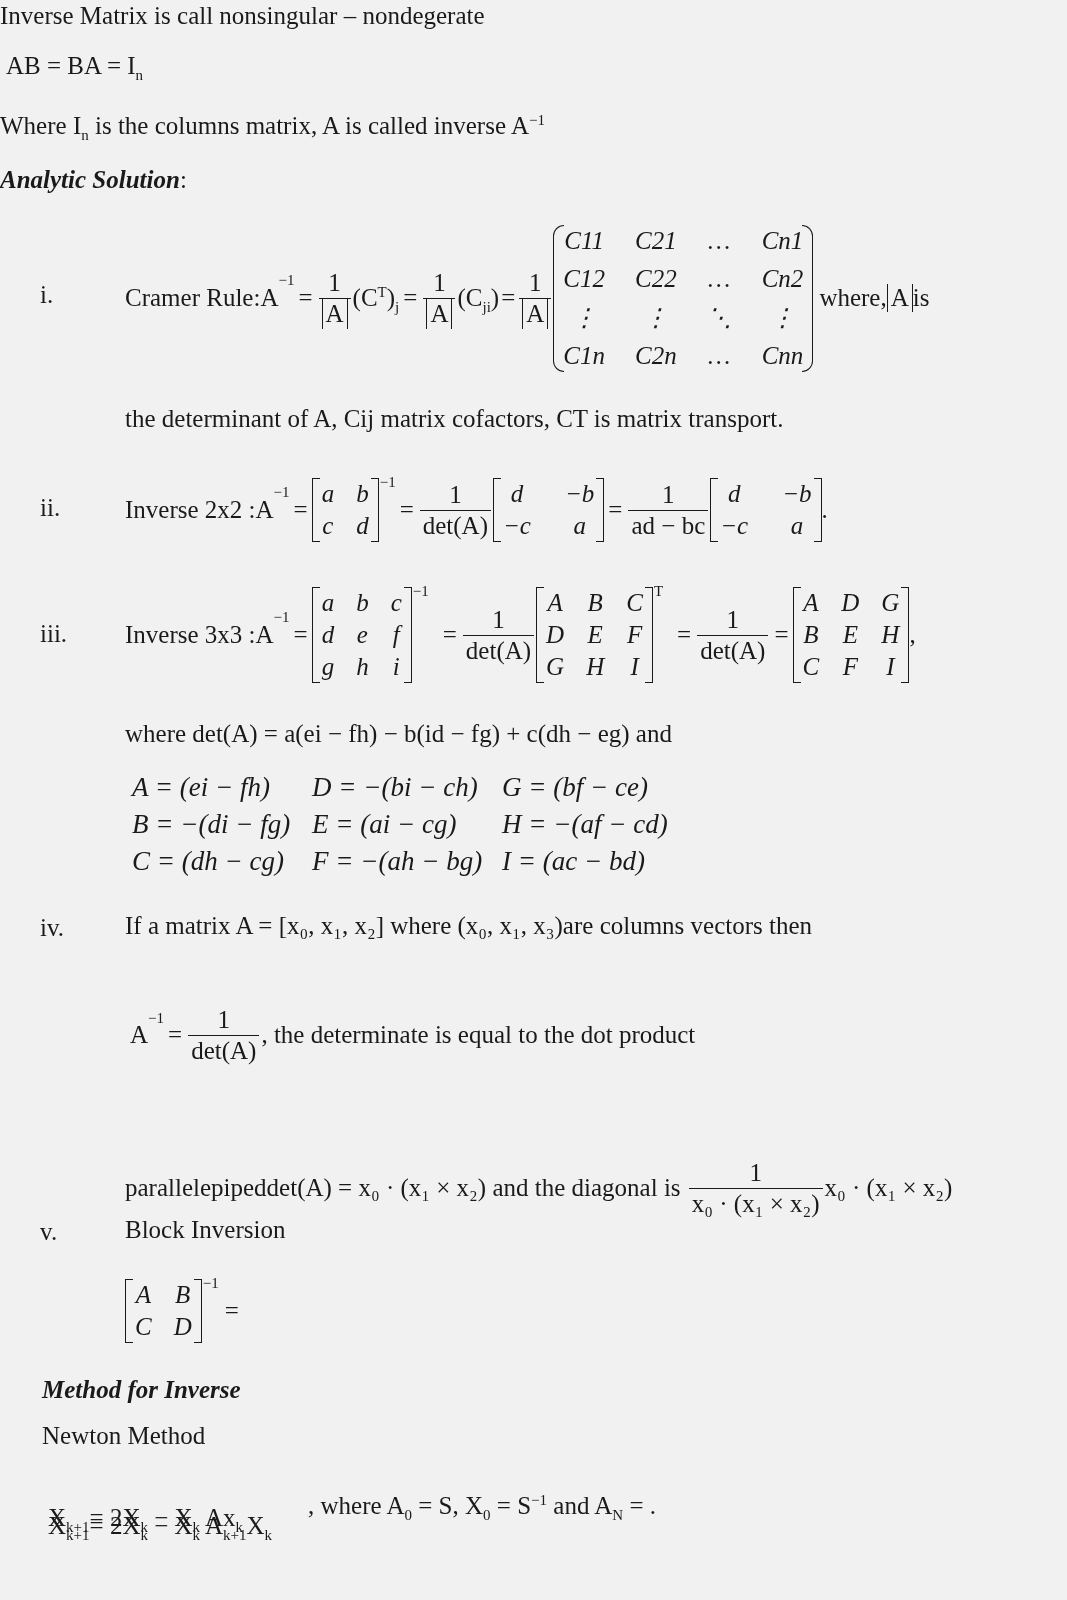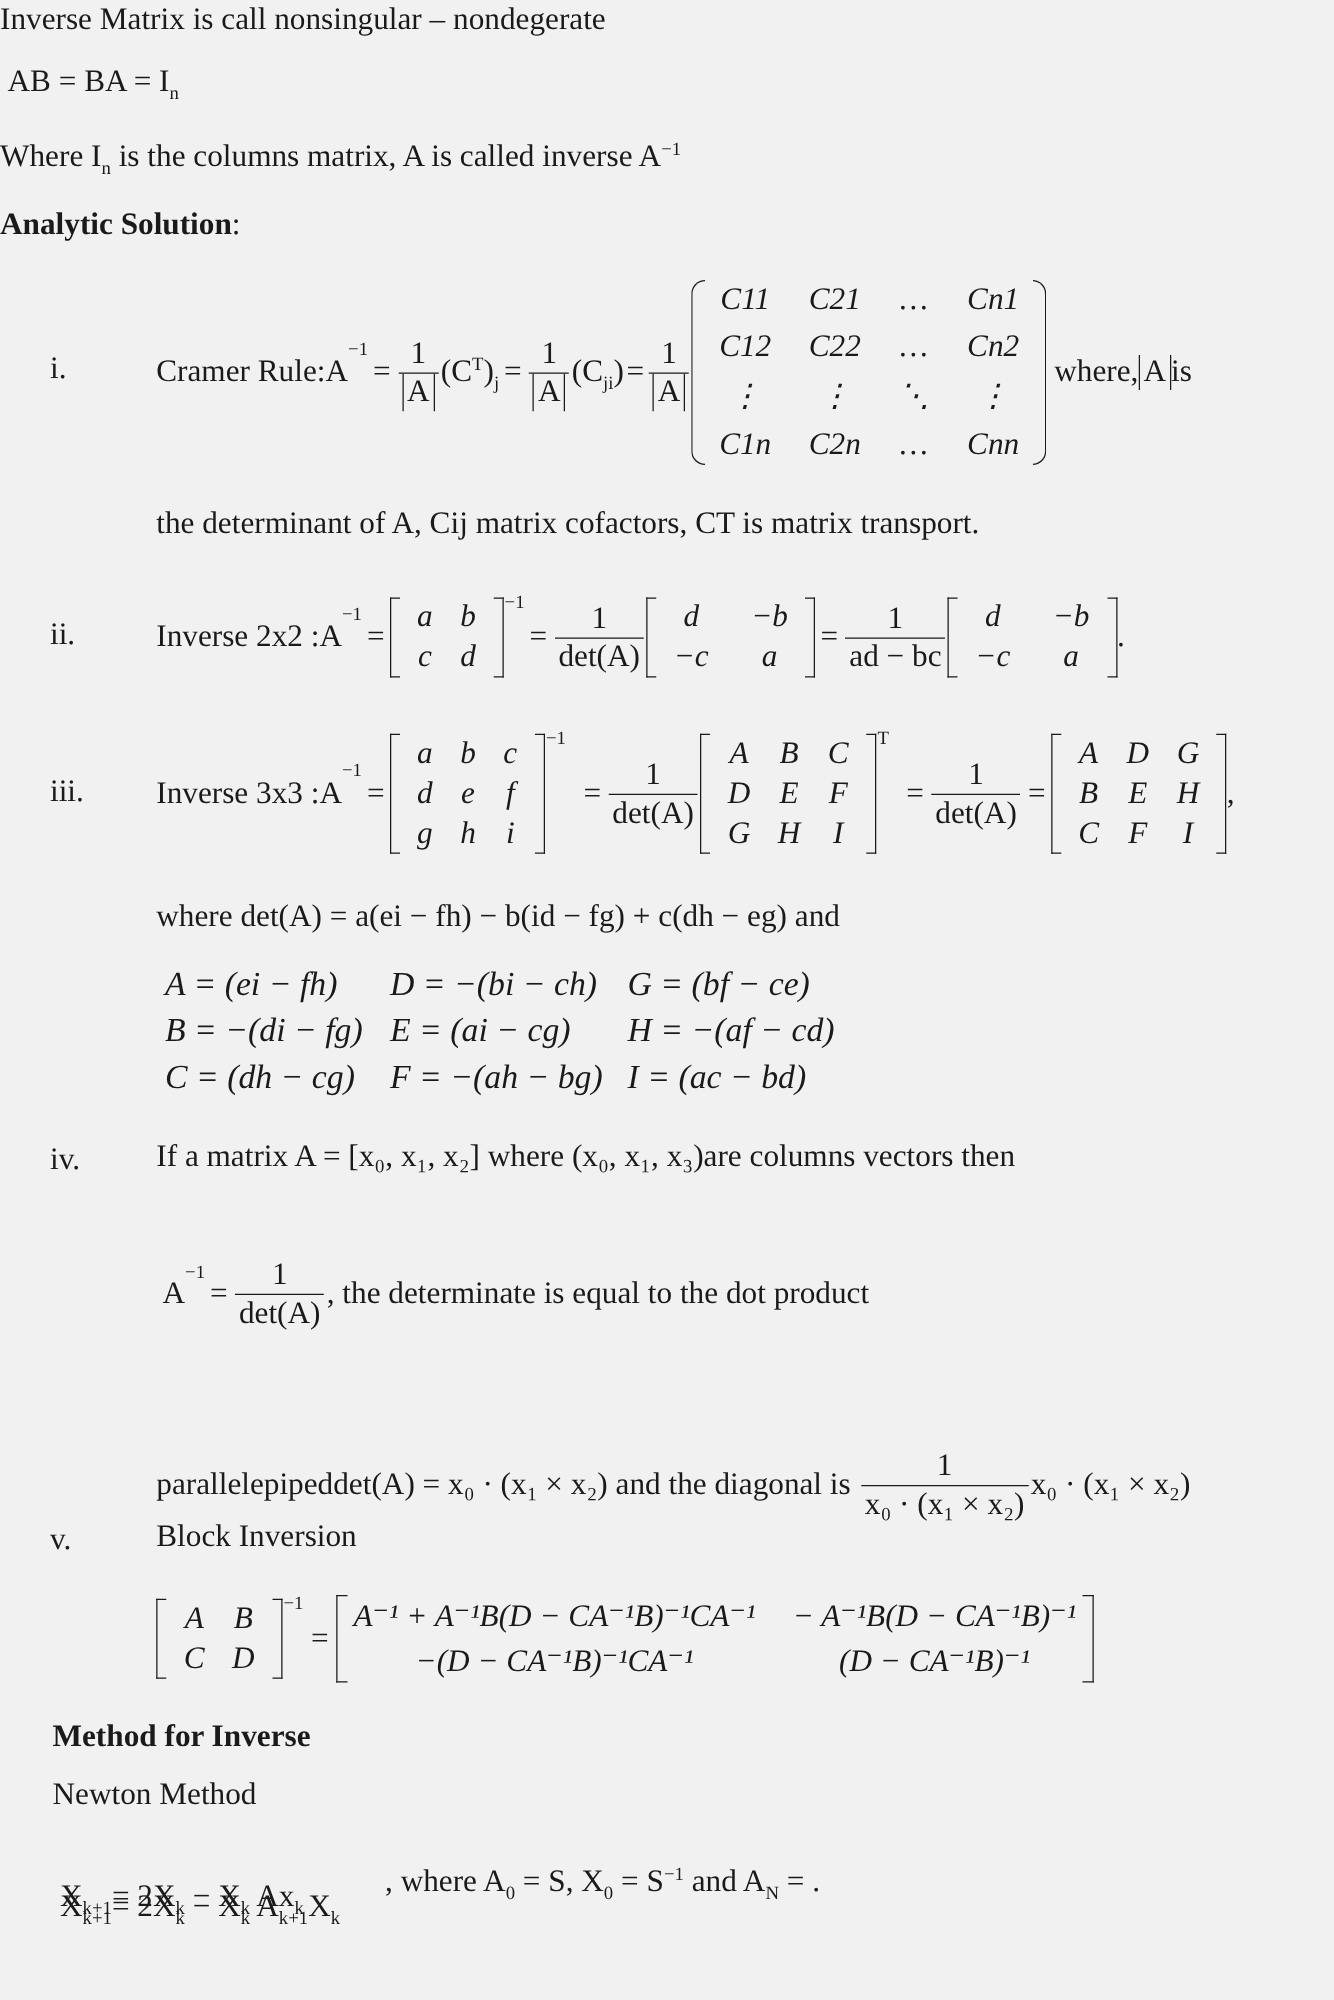--- a/index.html
+++ b/index.html
@@ -1,25 +1,25 @@
 <!DOCTYPE html>
 <html><head>
 <meta charset="utf-8">
 <style>
   html, body { margin:0; padding:0; }
   body { width:1067px; height:1600px; background:#f1f1f1; color:#1a1a1a; position:relative; overflow:hidden;
          font-family:"Liberation Serif", "DejaVu Serif", serif; font-size:25px; }
   .abs { position:absolute; white-space:nowrap; }
   .it { }
-  .bi { font-weight:bold; }
+  .bi { font-style:italic; font-weight:bold; }
   sub, sup { font-size:15px; line-height:0; }
   .frac { display:inline-flex; flex-direction:column; align-items:center; vertical-align:middle; margin:0 2px; }
   .frac .num { padding:0 3px; line-height:30px; }
   .frac .den { border-top:1.5px solid #1a1a1a; padding:0 3px; line-height:30px; }
-  .mat { display:inline-grid; vertical-align:middle; position:relative; padding:2px 22px; column-gap:22px; row-gap:4px; font-style:italic; text-align:center; }
+  .mat { display:inline-grid; vertical-align:middle; position:relative; padding:2px 10px; column-gap:22px; row-gap:4px; font-style:italic; text-align:center; }
   .mat.br::before, .mat.br::after { content:""; position:absolute; top:0; bottom:0; width:7px; border:1.5px solid #1a1a1a; }
   .mat.br::before { left:0; border-right:none; }
   .mat.br::after { right:0; border-left:none; }
   .mat.pa::before, .mat.pa::after { content:""; position:absolute; top:0; bottom:0; width:10px; border:1.5px solid #1a1a1a; }
   .mat.pa::before { left:0; border-right:none; border-radius:12px 0 0 12px; }
   .mat.pa::after { right:0; border-left:none; border-radius:0 12px 12px 0; }
   .wrap { display:inline-flex; align-items:flex-start; vertical-align:middle; }
   .wrap .exp { font-size:15px; margin-left:1px; margin-top:-4px; }
   .bar { display:inline-block; border-left:1.5px solid #1a1a1a; border-right:1.5px solid #1a1a1a; padding:0 3px; }
   .row { display:flex; align-items:center; }
@@ -244,26 +244,20 @@
   <span class="wrap">
     <span class="mat br" style="grid-template-columns:repeat(2,auto);">
       <span>A</span>
         <span>B</span>
       <span>C</span>
         <span>D</span>
     </span>
       <span class="exp">−1</span>
   </span>
   <span style="margin:0 6px">=</span>
-  <span class="block2">
-    <span>A⁻¹ + A⁻¹B(D − CA⁻¹B)⁻¹CA⁻¹</span>
-      <span>− A⁻¹B(D − CA⁻¹B)⁻¹</span>
-    <span>−(D − CA⁻¹B)⁻¹CA⁻¹</span>
-      <span>(D − CA⁻¹B)⁻¹</span>
-  </span>
 </div>
 
 <div class="abs bi" style="left:42px;top:1376px;">Method for Inverse</div>
 <div class="abs" style="left:42px;top:1422px;">Newton Method</div>
 
 <div class="abs it" style="left:48px;top:1504px;">
   <span>X</span><sub>k+1</sub><span>= 2X</span><sub>k</sub><span> − X</span><sub>k</sub><span> Ax</span><sub>k</sub>
 </div>
 <div class="abs it" style="left:48px;top:1512px;">
   <span>X</span><sub>k+1</sub><span>= 2X</span><sub>k</sub><span> − X</span><sub>k</sub><span> A</span><sub>k+1</sub><span>X</span><sub>k</sub>

